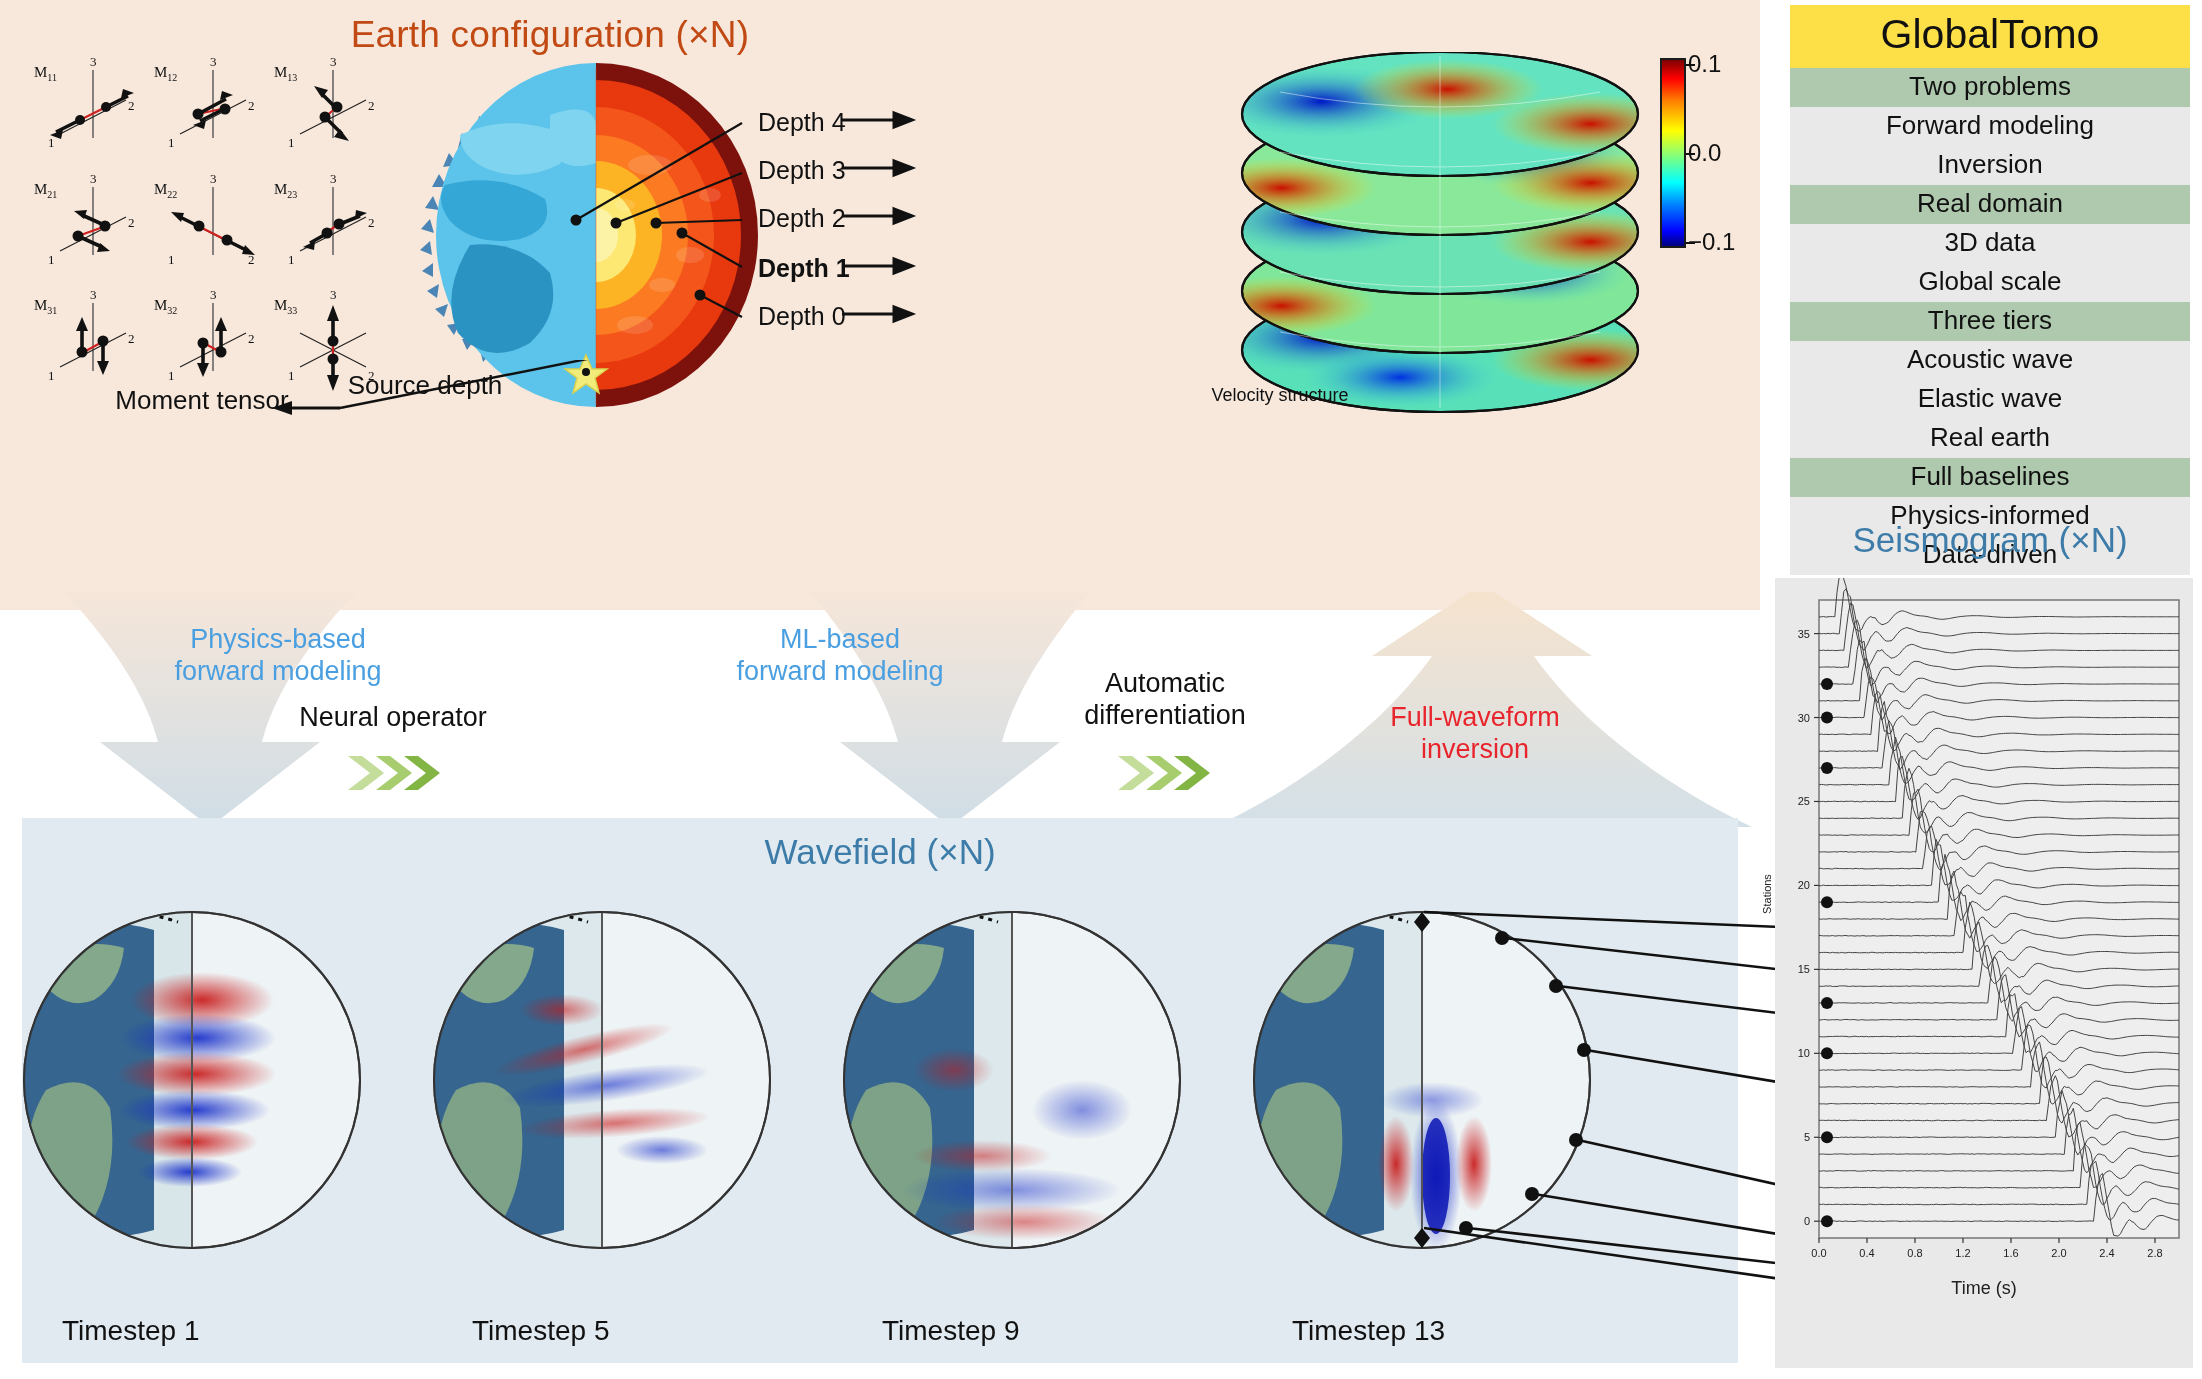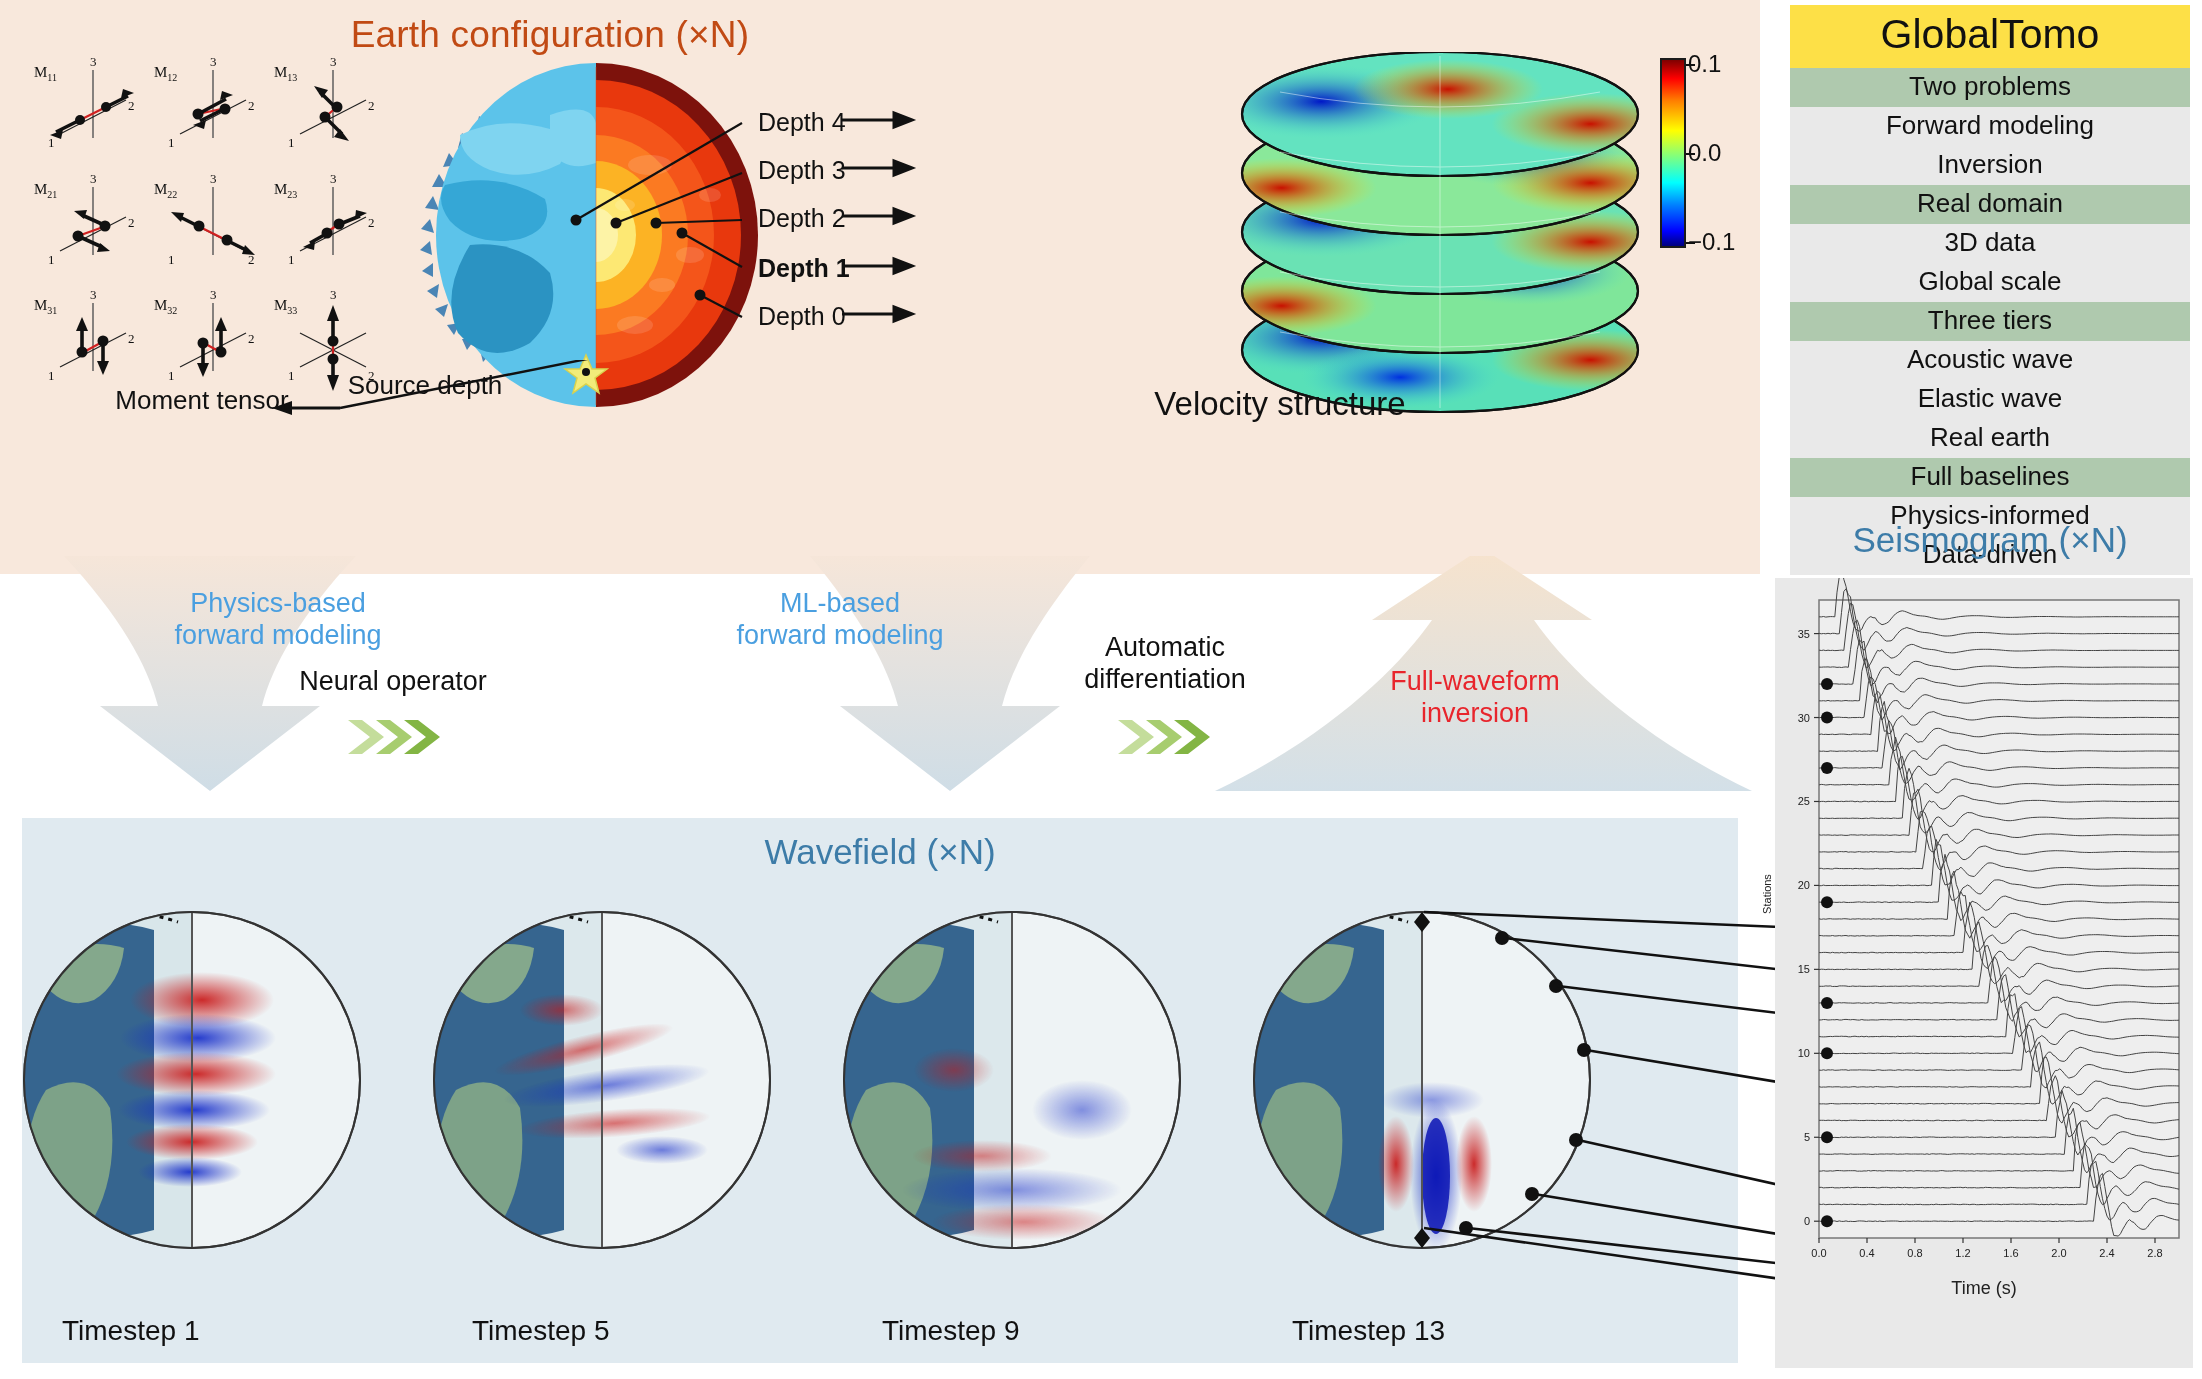--- a/index.html
+++ b/index.html
@@ -38,21 +38,21 @@
   #moment-tensor-caption{
     position:absolute; left:72px; top:385px; width:260px;
     text-align:center; font-size:26px; color:#111;
   }
   #source-depth-caption{
     position:absolute; left:310px; top:370px; width:230px;
     text-align:center; font-size:26px; color:#111;
   }
   #velocity-caption{
     position:absolute; left:1130px; top:385px; width:300px;
-    text-align:center; font-size:33px; color:#111;
+    text-align:center; font-size:18px; color:#111;
   }
 
   
   .depth-label{
     position:absolute; font-size:25px; color:#111; white-space:nowrap;margin-left:8px;
   }
 
   
   #colorbar-wrap{ position:absolute; left:1660px; top:58px; }
   #colorbar{
@@ -60,21 +60,21 @@
     border:2px solid #1b1b1b;
     background:linear-gradient(to top,
       #00007f 0%, #0000ff 8%, #0080ff 22%, #00ffff 34%,
       #7fff7f 48%, #ffff00 62%, #ff8000 78%, #ff0000 90%, #7f0000 100%);
   }
   .cb-tick{ position:absolute; left:28px; font-size:24px; color:#111; white-space:nowrap; }
   .cb-tickmark{ position:absolute; left:26px; width:9px; height:2px; background:#111; }
 
   
   #transition{
-    position:absolute; left:0; top:574px; width:1760px; height:215px;
+    position:absolute; left:0; top:610px; width:1760px; height:215px;
     background:#ffffff;
   }
   .flow-text{ position:absolute; text-align:center; line-height:1.18; }
   .flow-blue{ color:#4a9fe0; font-size:27px; }
   .flow-black{ color:#111; font-size:27px; }
   .flow-red{ color:#e8252c; font-size:27px; }
 
   
   #wavefield-panel{
     position:absolute; left:22px; top:818px; width:1716px; height:545px;

